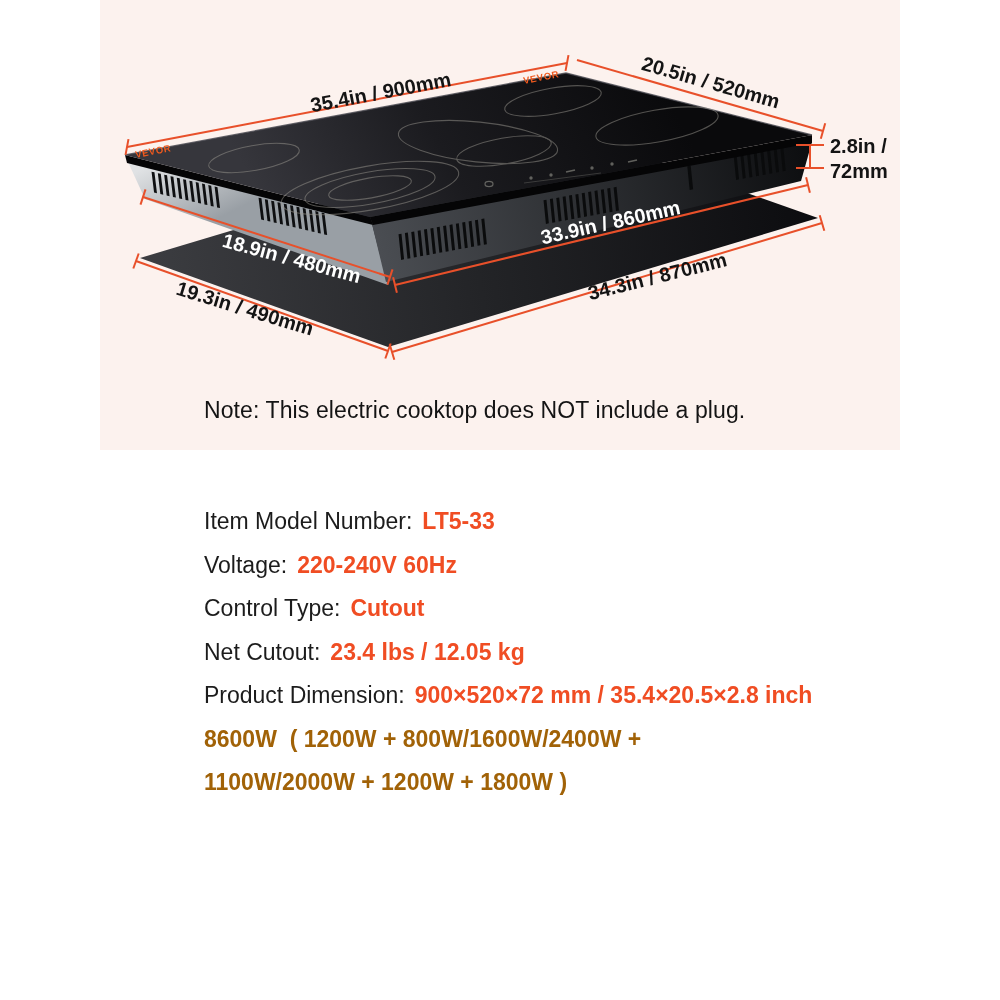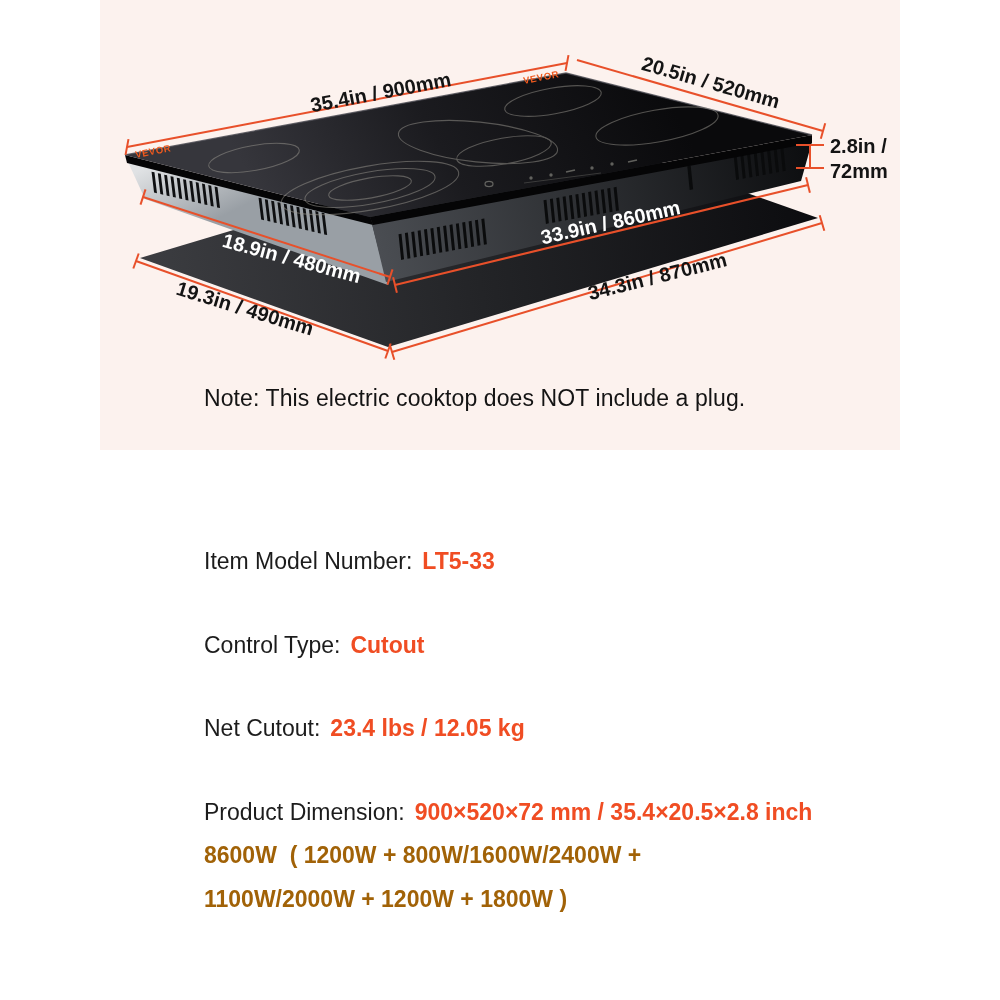--- a/index.html
+++ b/index.html
@@ -1,23 +1,23 @@
 <!DOCTYPE html>
 <html><head>
 <meta charset="utf-8">
 <style>
   html,body{margin:0;padding:0;background:#ffffff;}
   body{width:1000px;height:1000px;position:relative;overflow:hidden;
        font-family:"Liberation Sans","DejaVu Sans",sans-serif;color:#1a1a1a;}
   .bg-panel{position:absolute;left:100px;top:0;width:800px;height:450px;background:#fcf2ee;}
   .diagram-svg{position:absolute;left:0;top:0;}
-  .note{position:absolute;left:204px;top:385px;font-size:23px;font-weight:500;
+  .note{position:absolute;left:204px;top:397px;font-size:23px;font-weight:500;
         color:#141414;letter-spacing:.1px;white-space:pre;}
   .specs{position:absolute;left:204px;top:500px;font-size:23px;}
-  .spec-row{height:43.5px;line-height:43.5px;white-space:pre;margin-top:40px;}
+  .spec-row{height:43.5px;line-height:43.5px;white-space:pre;}
   .spec-label{color:#1c1c1c;font-weight:500;}
   .spec-value{color:#f04d23;font-weight:700;margin-left:10px;}
   .power-line{height:43.5px;line-height:43.5px;color:#a16207;font-weight:700;white-space:pre;}
   text{font-family:"Liberation Sans","DejaVu Sans",sans-serif;}
   .dim-label{font-size:20px;font-weight:700;fill:#141414;}
   .dim-label-white{font-size:20px;font-weight:700;fill:#ffffff;}
   .brand-text{font-size:9.5px;font-weight:700;fill:#f05a1e;letter-spacing:.6px;}
 </style>
 </head>
 <body>
@@ -160,18 +160,19 @@
   <g text-anchor="start">
     <text class="dim-label" x="830" y="153">2.8in /</text>
     <text class="dim-label" x="830" y="178">72mm</text>
   </g>
 </svg>
 
 <div class="note">Note: This electric cooktop does NOT include a plug.</div>
 
 <div class="specs">
   <div class="spec-row"><span class="spec-label">Item Model Number:</span><span class="spec-value">LT5-33</span></div>
+  <div class="spec-row"><span class="spec-label">Voltage:</span><span class="spec-value">220-240V 60Hz</span></div>
   <div class="spec-row"><span class="spec-label">Control Type:</span><span class="spec-value">Cutout</span></div>
   <div class="spec-row"><span class="spec-label">Net Cutout:</span><span class="spec-value">23.4 lbs / 12.05 kg</span></div>
   <div class="spec-row"><span class="spec-label">Product Dimension:</span><span class="spec-value">900×520×72 mm / 35.4×20.5×2.8 inch</span></div>
   <div class="power-line">8600W  ( 1200W + 800W/1600W/2400W +</div>
   <div class="power-line">1100W/2000W + 1200W + 1800W )</div>
 </div>
 
 </body></html>

